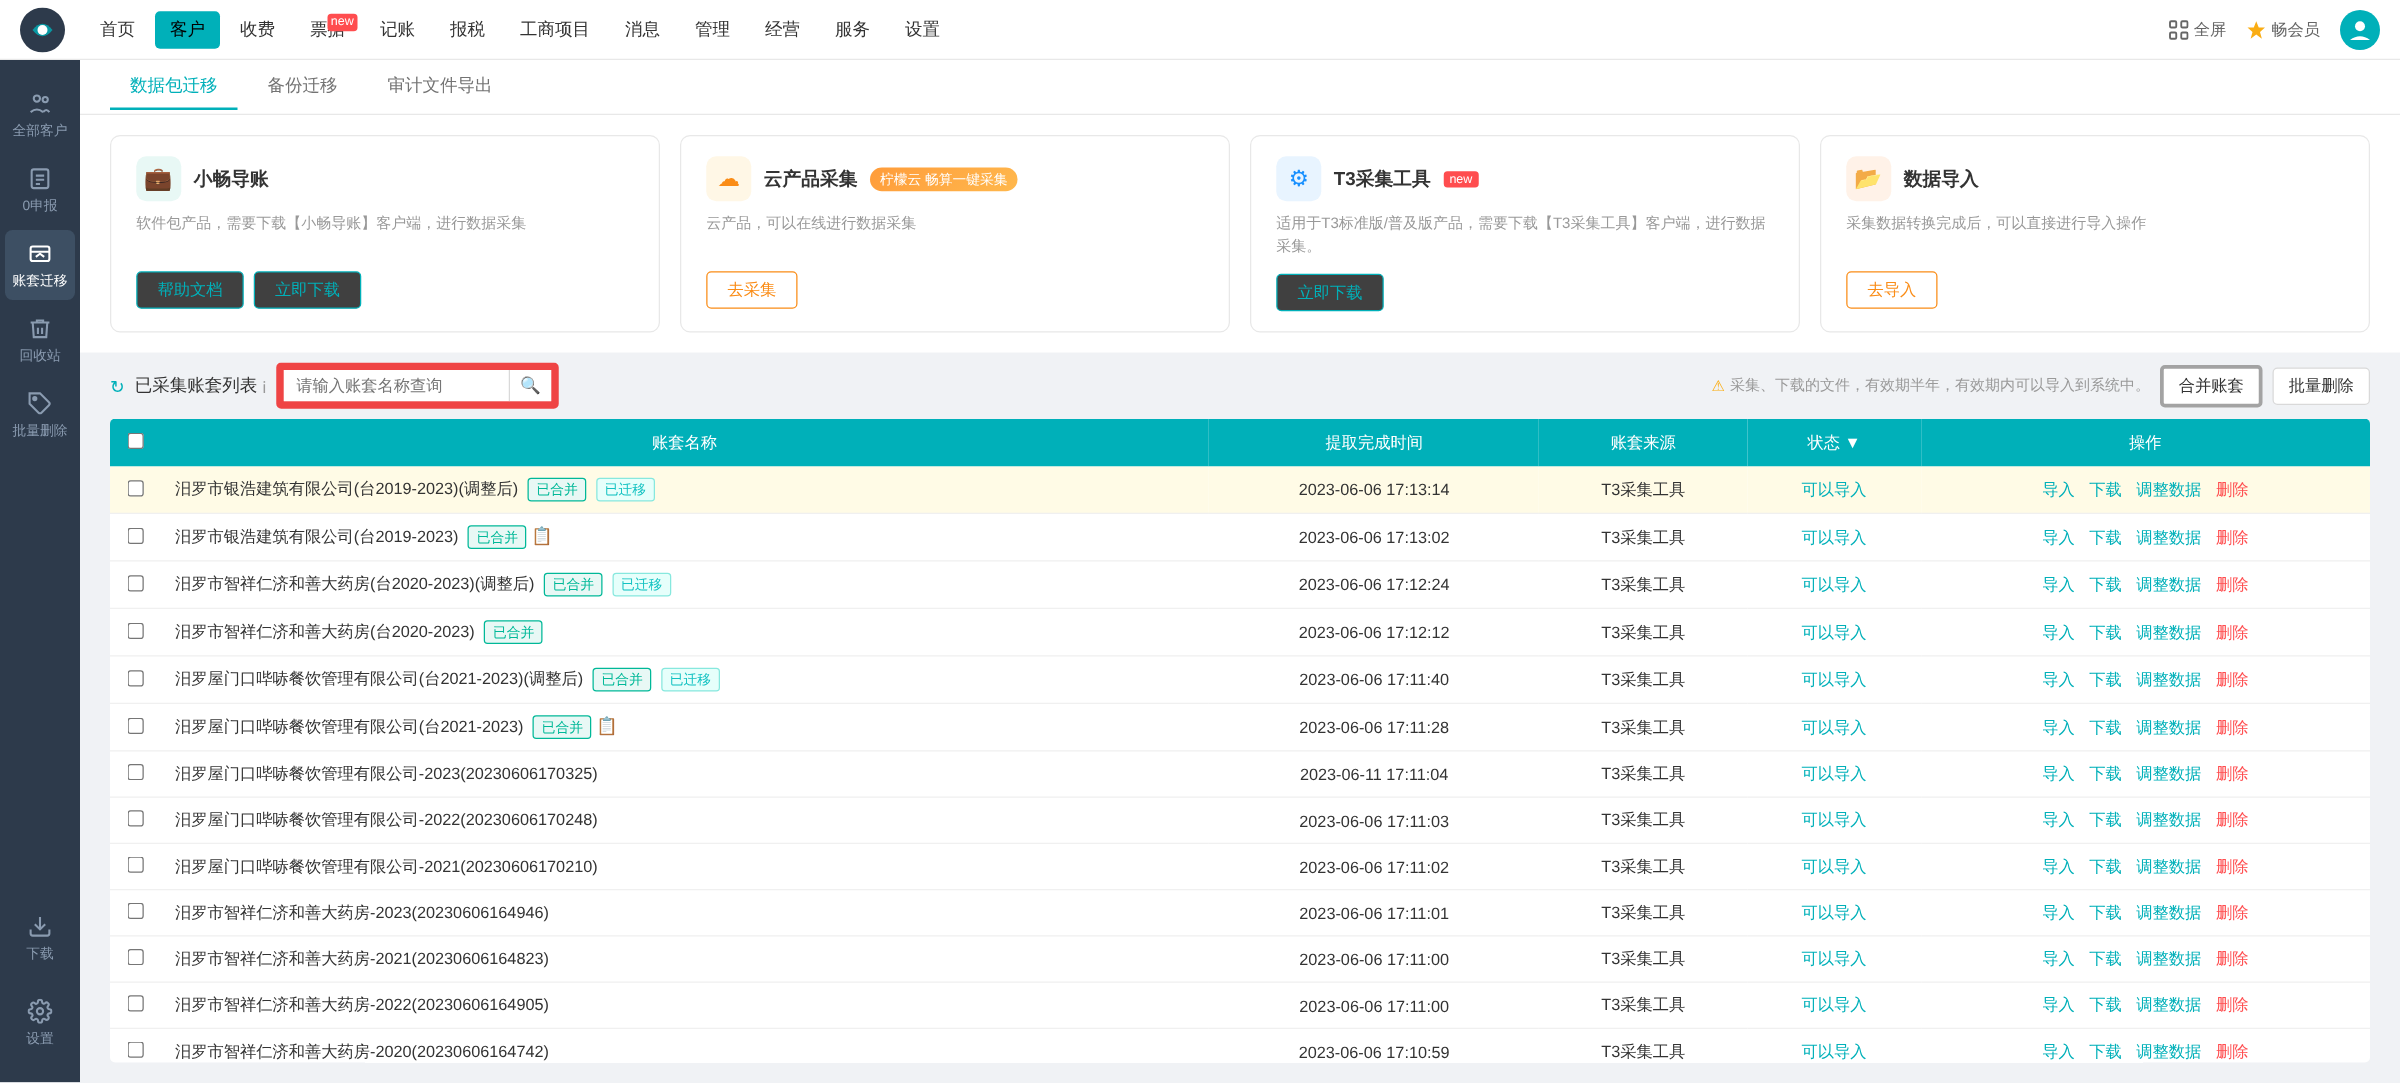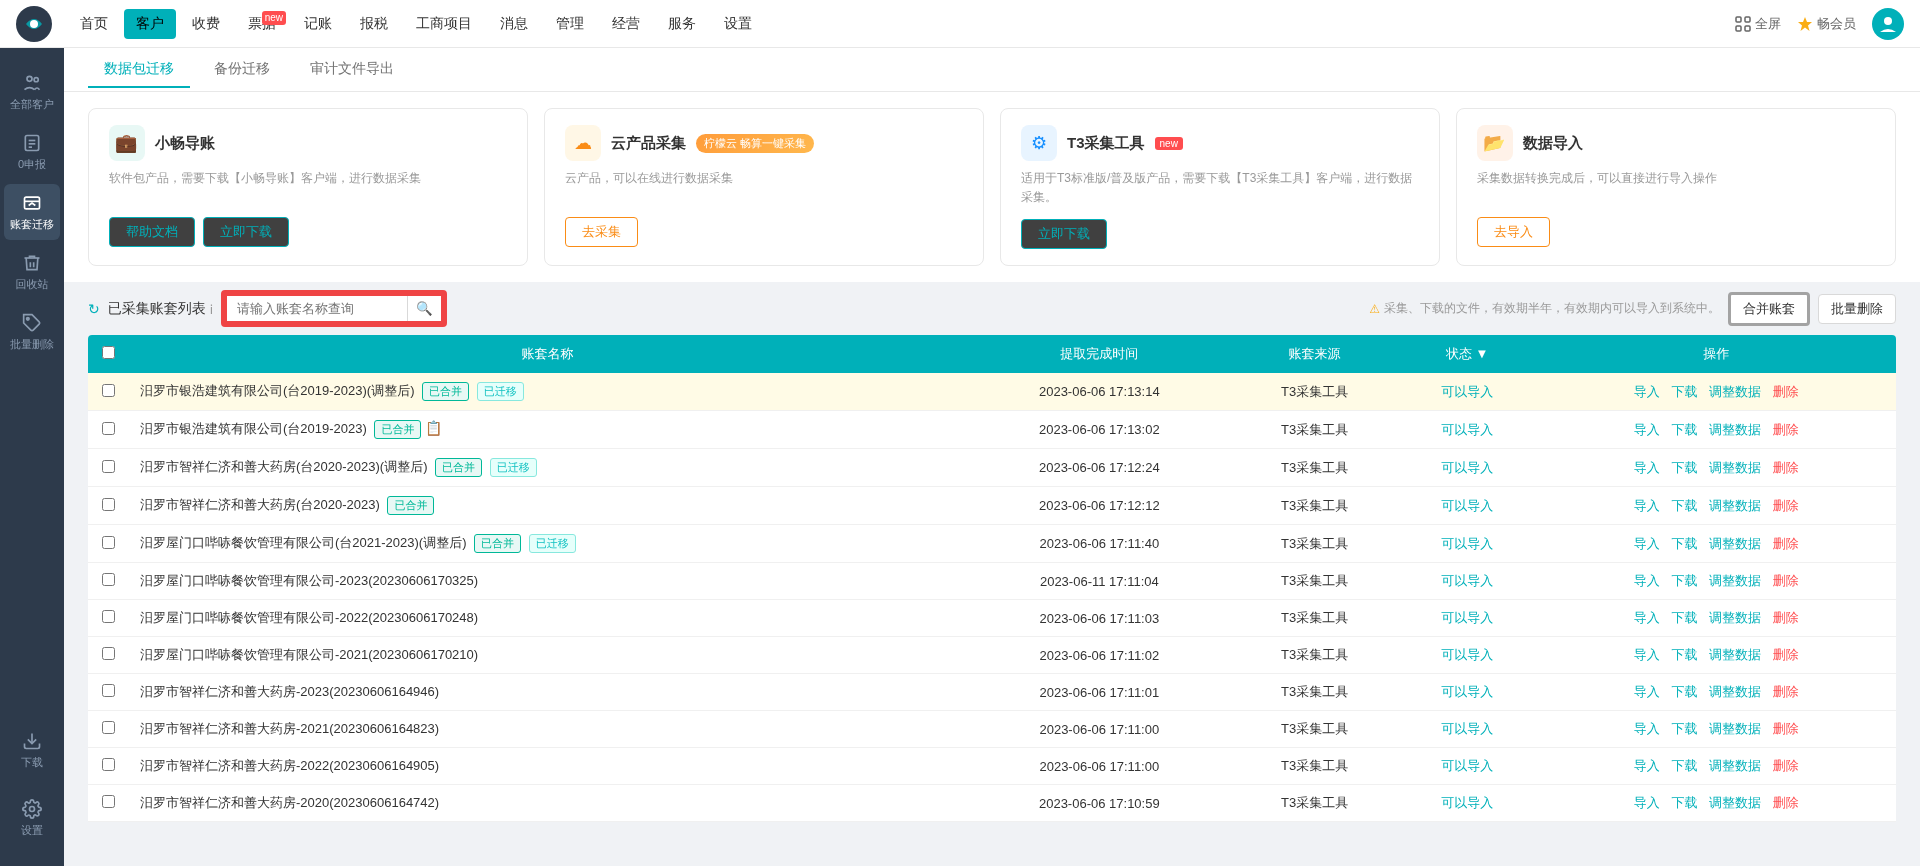--- a/index.html
+++ b/index.html
@@ -387,20 +387,33 @@
                 <td><span class="status-ok">可以导入</span></td>
                 <td>
     <span class="action-link">导入</span>
     <span class="action-link">下载</span>
     <span class="action-link">调整数据</span>
     <span class="action-link delete">删除</span>
   </td>
               </tr>
               <tr>
                 <td><input type="checkbox" style=""></td>
+                <td>汨罗屋门口哔哧餐饮管理有限公司(台2021-2023) <span class="tag tag-green">已合并</span> <span class="tag-file">📋</span></td>
+                <td>2023-06-06 17:11:28</td>
+                <td>T3采集工具</td>
+                <td><span class="status-ok">可以导入</span></td>
+                <td>
+    <span class="action-link">导入</span>
+    <span class="action-link">下载</span>
+    <span class="action-link">调整数据</span>
+    <span class="action-link delete">删除</span>
+  </td>
+              </tr>
+              <tr>
+                <td><input type="checkbox" style=""></td>
                 <td>汨罗屋门口哔哧餐饮管理有限公司-2023(20230606170325)</td>
                 <td>2023-06-11 17:11:04</td>
                 <td>T3采集工具</td>
                 <td><span class="status-ok">可以导入</span></td>
                 <td>
     <span class="action-link">导入</span>
     <span class="action-link">下载</span>
     <span class="action-link">调整数据</span>
     <span class="action-link delete">删除</span>
   </td>

